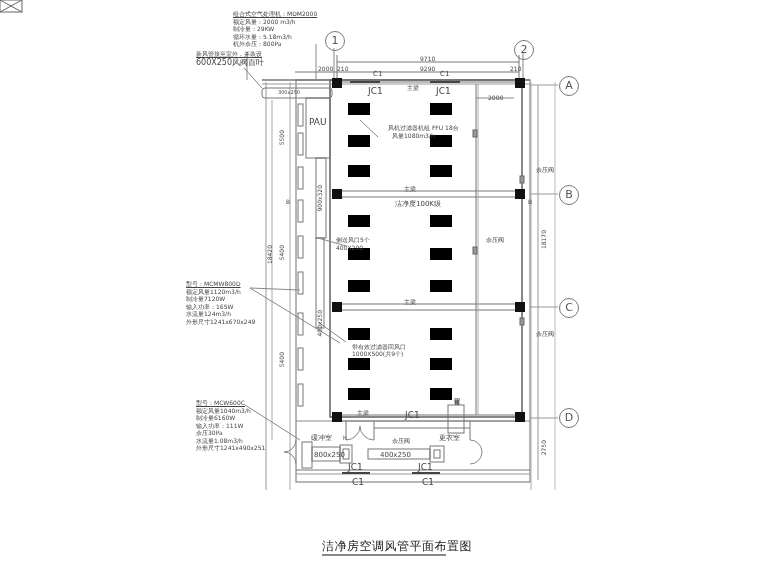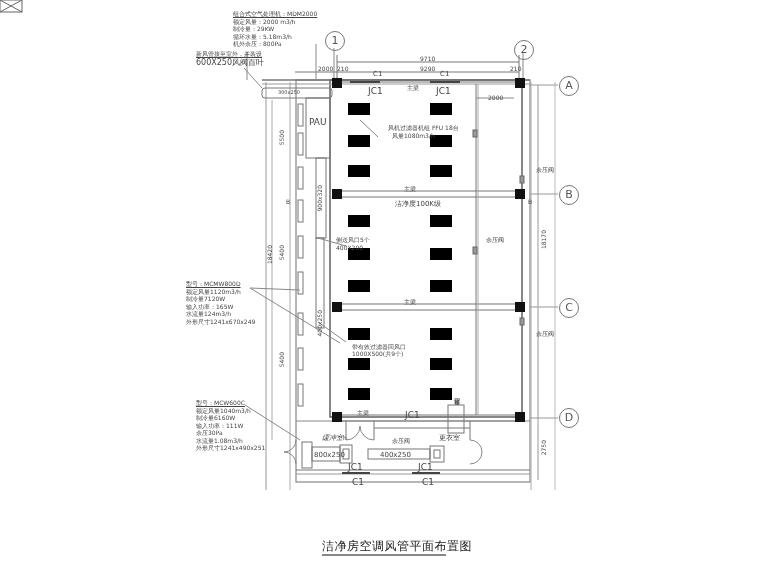--- a/index.html
+++ b/index.html
@@ -203,21 +203,21 @@
 <div class="lbl sm" style="left:336px;top:244px;">400X200</div>
 <div class="lbl sm" style="left:352px;top:343px;">带有效过滤器回风口</div>
 <div class="lbl sm" style="left:352px;top:350px;">1000X500(共9个)</div>
 <div class="lbl sm" style="left:486px;top:236px;">余压阀</div>
 <div class="lbl sm" style="left:536px;top:166px;">余压阀</div>
 <div class="lbl sm" style="left:536px;top:330px;">余压阀</div>
 <div class="lbl sm" style="left:286px;top:198px;">B</div>
 <div class="lbl sm" style="left:528px;top:198px;">B</div>
 <div class="lbl md" style="left:405px;top:410px;">JC1</div>
 <div class="lbl sm vert" style="left:453px;top:410px;">风淋室</div>
-<div class="lbl" style="left:322px;top:434px;font-style:italic;">缓冲室</div>
+<div class="lbl" style="left:311px;top:434px;">缓冲室</div>
 <div class="lbl sm" style="left:343px;top:434px;">h</div>
 <div class="lbl sm" style="left:392px;top:437px;">余压阀</div>
 <div class="lbl" style="left:439px;top:434px;">更衣室</div>
 <div class="lbl" style="left:314px;top:451px;">800x250</div>
 <div class="lbl" style="left:380px;top:451px;">400x250</div>
 <div class="lbl md" style="left:348px;top:462px;">JC1</div>
 <div class="lbl md" style="left:418px;top:462px;">JC1</div>
 <div class="lbl md" style="left:352px;top:477px;">C1</div>
 <div class="lbl md" style="left:422px;top:477px;">C1</div>
 

